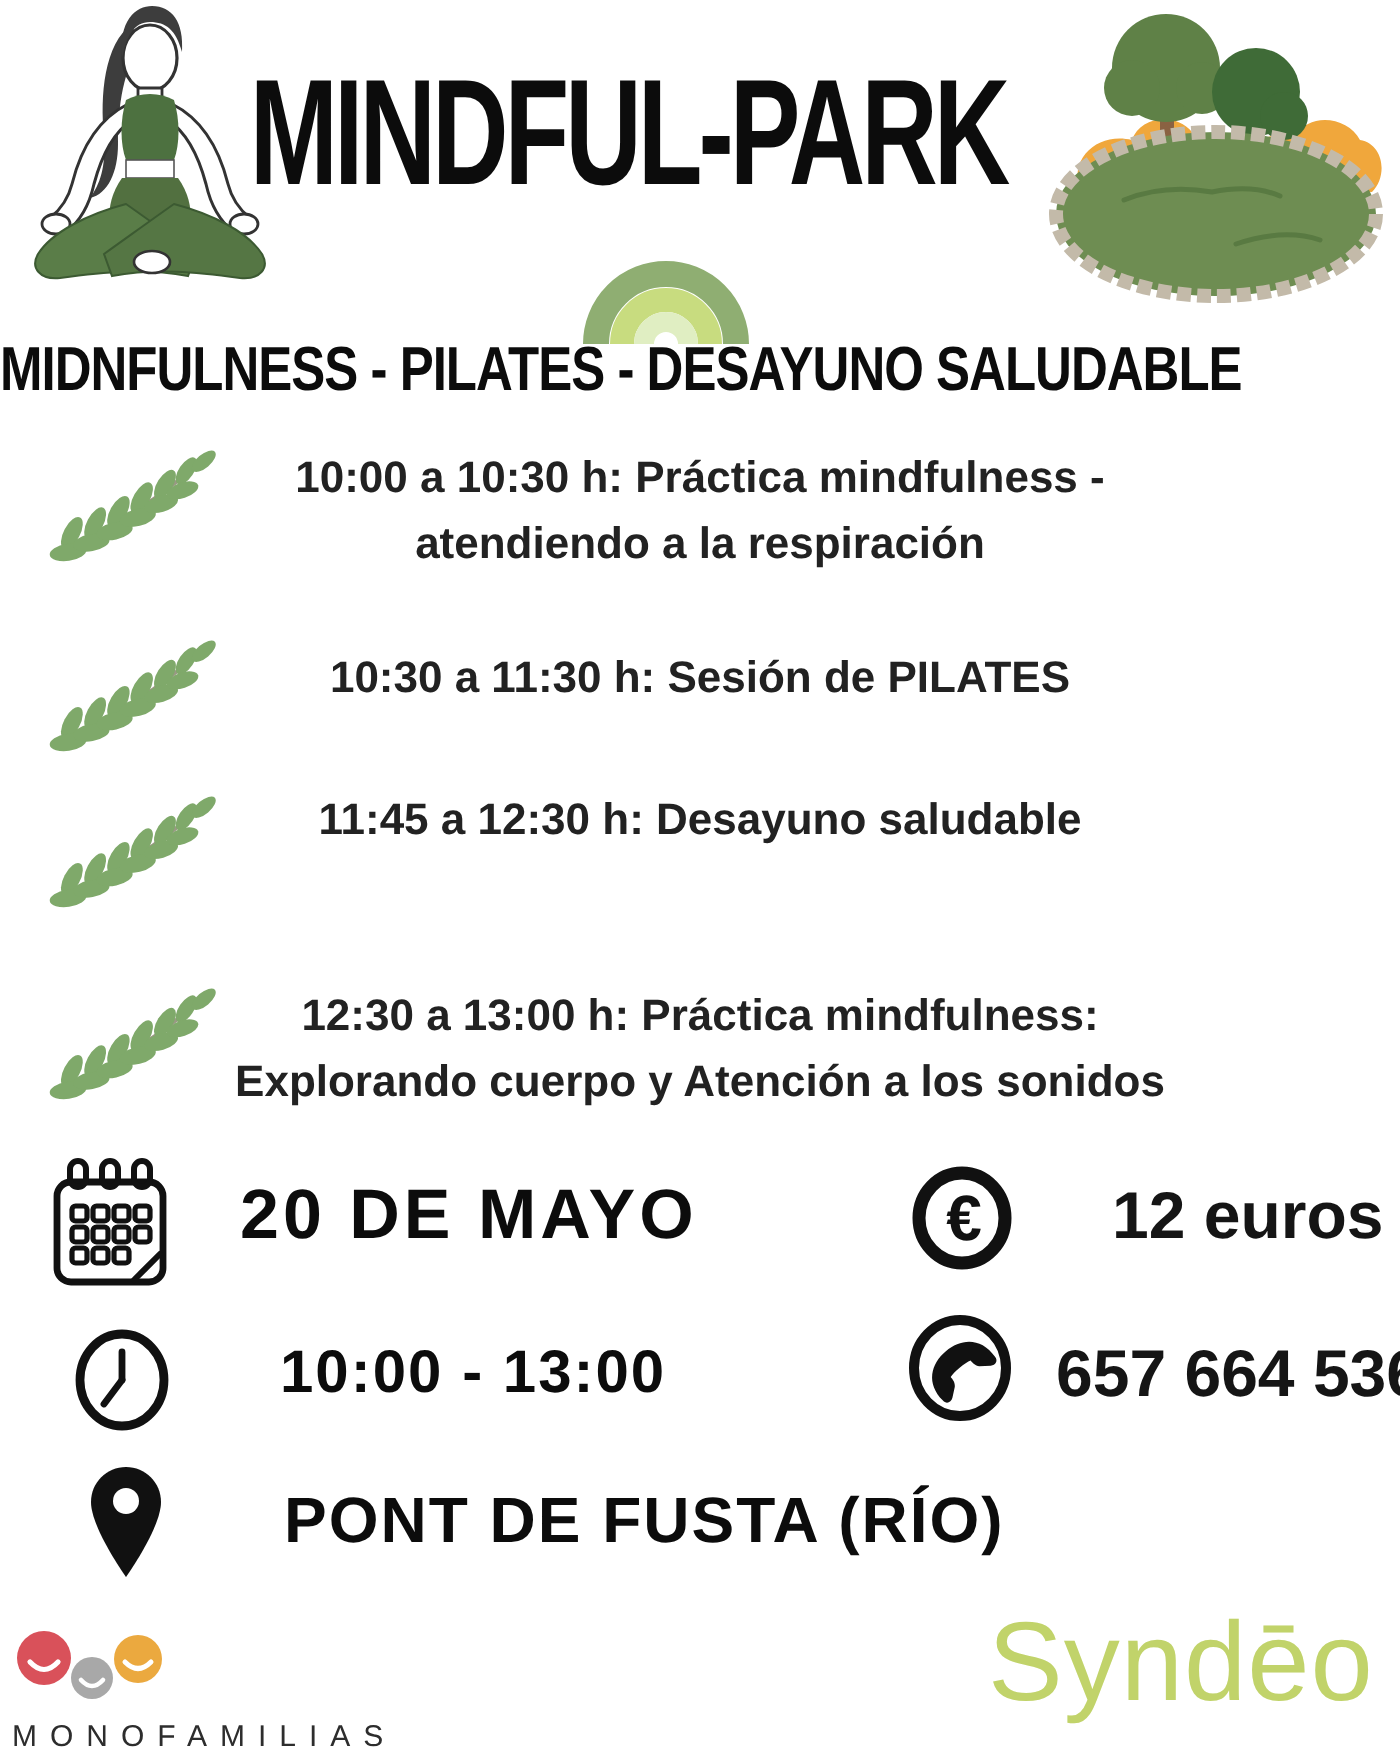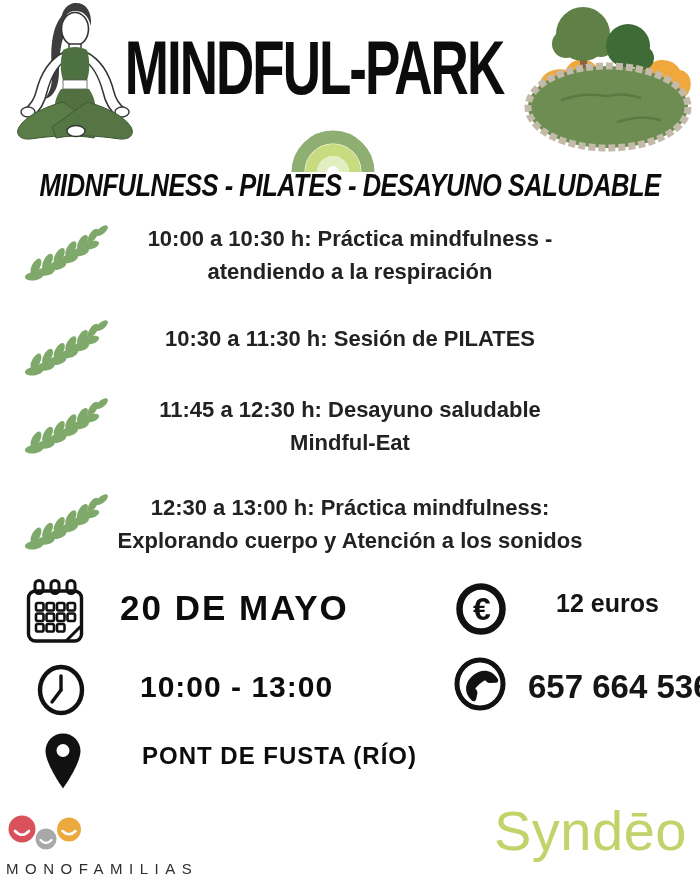--- a/index.html
+++ b/index.html
@@ -11,21 +11,21 @@
 
   
   .yoga{left:0;top:0;width:142px;height:158px;}
   .park{left:522px;top:4px;width:174px;height:148px;}
   .rainbow{left:291px;top:110px;width:84px;height:64px;}
   .title-wrap{left:0;top:24px;width:628px;text-align:center;}
   .title{
     display:inline-block;font-weight:900;font-size:53px;letter-spacing:-2px;
     transform:scaleY(1.42);transform-origin:top center;white-space:nowrap;color:#0c0c0c;
   }
-  .subtitle-wrap{left:0;top:168px;width:700px;text-align:center;font-style:italic;}
+  .subtitle-wrap{left:0;top:168px;width:700px;}
   .subtitle{
     display:inline-block;font-weight:900;font-size:25.5px;letter-spacing:-0.5px;
     transform:scaleY(1.22);transform-origin:top center;white-space:nowrap;color:#0c0c0c;
   }
 
   
   .srow{left:0;width:700px;text-align:center;font-size:22px;font-weight:700;
         color:#222;line-height:33px;}
   .srow .leafwrap{position:absolute;left:24px;width:84px;height:64px;}
   .sline:empty{display:none;}
@@ -143,21 +143,20 @@
 
 </div>
 
 <div class="abs srow" style="top:393px">
   <span class="leafwrap" style="top:-2px">
     <svg viewBox="0 0 86 66" width="84" height="64">
         <use href="#leafbranch"></use>
       </svg>
   </span>
   <div class="sline">11:45 a 12:30 h: Desayuno saludable</div>
-  <div class="sline">Mindful-Eat</div>
 </div>
 
 <div class="abs srow" style="top:491px">
   <span class="leafwrap" style="top:-4px">
     <svg viewBox="0 0 86 66" width="84" height="64">
         <use href="#leafbranch"></use>
       </svg>
   </span>
   <div class="sline">12:30 a 13:00 h: Práctica mindfulness:</div>
   <div class="sline">Explorando cuerpo y Atención a los sonidos</div>
@@ -186,21 +185,21 @@
   </svg>
 </div>
 <div class="abs d-big" style="left:120px;top:588px;font-size:35px;letter-spacing:2px">20 DE MAYO</div>
 
 <div class="abs" style="left:455px;top:582px">
   <svg viewBox="0 0 52 54" width="52" height="54">
     <ellipse class="ink" cx="26" cy="27" rx="21.5" ry="22.5" stroke-width="6.5"></ellipse>
     <text x="27" y="38" text-anchor="middle" font-size="32" font-weight="900" font-family="Liberation Sans, sans-serif" fill="#111">€</text>
   </svg>
 </div>
-<div class="abs d-reg" style="left:556px;top:589px;font-size:25px">12 euros</div>
+<div class="abs d-reg" style="left:556px;top:589px;font-size:33px">12 euros</div>
 
 <div class="abs" style="left:36px;top:664px">
   <svg viewBox="0 0 50 52" width="50" height="52">
     <ellipse class="ink" cx="25" cy="26" rx="21" ry="23" stroke-width="4.4"></ellipse>
     <path class="ink" d="M25,26 L25,12" stroke-width="3.4" stroke-linecap="round"></path>
     <path class="ink" d="M25,26 L16,38" stroke-width="3.4" stroke-linecap="round"></path>
   </svg>
 </div>
 <div class="abs d-big" style="left:140px;top:670px;font-size:30px;letter-spacing:1px">10:00 - 13:00</div>
 
@@ -213,21 +212,21 @@
   </svg>
 </div>
 <div class="abs d-reg" style="left:528px;top:668px;font-size:33px">657 664 536</div>
 
 <div class="abs" style="left:44px;top:732px">
   <svg viewBox="0 0 38 58" width="38" height="58">
     <path class="ink-fill" d="M19,1.5 C9.3,1.5 1.5,9.3 1.5,19 C1.5,32 19,56.5 19,56.5 C19,56.5 36.5,32 36.5,19 C36.5,9.3 28.7,1.5 19,1.5 Z"></path>
     <circle cx="19" cy="18.5" r="6.5" fill="#fff"></circle>
   </svg>
 </div>
-<div class="abs d-big" style="left:142px;top:742px;font-size:24px;letter-spacing:1px">PONT DE FUSTA (RÍO)</div>
+<div class="abs d-big" style="left:142px;top:742px;font-size:32px;letter-spacing:1px">PONT DE FUSTA (RÍO)</div>
 
 <div class="abs" style="left:6px;top:812px">
   <svg viewBox="0 0 78 46" width="78" height="46">
     <circle cx="16" cy="17" r="13.5" fill="#d9515a"></circle>
     <path d="M9,19 Q16,26.5 23,19" stroke="#fff" stroke-width="2.6" fill="none" stroke-linecap="round"></path>
     <circle cx="40" cy="27" r="10.5" fill="#a8a8a8"></circle>
     <path d="M34.5,28 Q40,34 45.5,28" stroke="#fff" stroke-width="2.3" fill="none" stroke-linecap="round"></path>
     <circle cx="63" cy="17.5" r="12" fill="#eba93f"></circle>
     <path d="M56.5,19 Q63,25.5 69.5,19" stroke="#fff" stroke-width="2.5" fill="none" stroke-linecap="round"></path>
   </svg>

